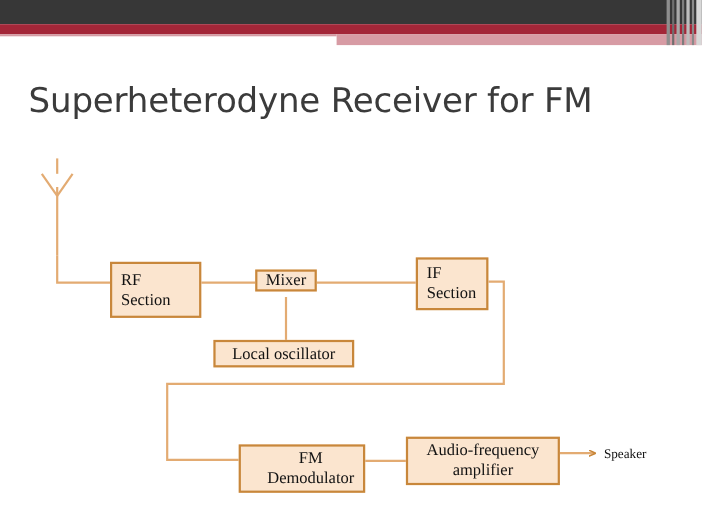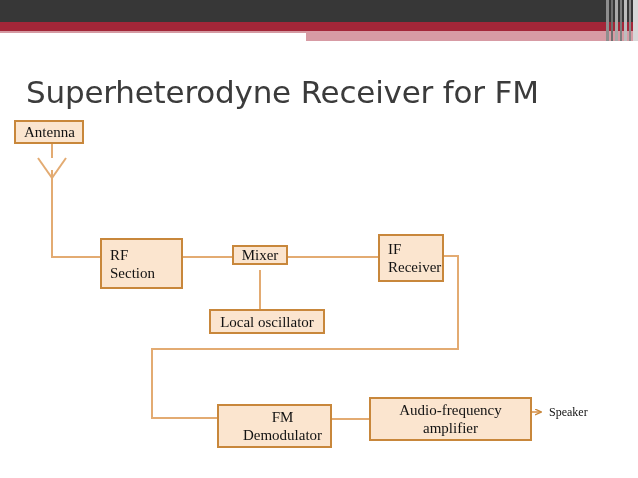--- a/index.html
+++ b/index.html
@@ -175,34 +175,33 @@
         <path d="M260,309 L260,270"></path>
 
         <path d="M444,256 L458,256 L458,349 L152,349 L152,418 L217,418"></path>
 
         <path d="M332,419 L369,419"></path>
 
         <path d="M509,412 L541,412" marker-end="url(#arrowhead)"></path>
       </g>
     </svg>
 
-    <div class="node left" style="left:14px;  top:120px; width:70px;  height:24px;">Antenna</div>
 
     <div class="node left" style="left:100px; top:238px; width:83px;  height:51px;">RF
 Section</div>
 
     <div class="node center" style="left:232px; top:245px; width:56px;  height:20px;">Mixer</div>
 
     <div class="node left" style="left:378px; top:234px; width:66px;  height:48px;">IF
-Receiver</div>
-
-    <div class="node center" style="left:209px; top:309px; width:116px; height:25px;">Local oscillator</div>
+Section</div>
+
+    <div class="node center" style="left:194px; top:309px; width:128px; height:25px;">Local oscillator</div>
 
     <div class="node center" style="left:217px; top:404px; width:115px; height:44px;padding-left:16px;">FM
 Demodulator</div>
 
-    <div class="node center" style="left:369px; top:397px; width:163px; height:44px;">Audio-frequency
+    <div class="node center" style="left:369px; top:397px; width:140px; height:44px;">Audio-frequency
 amplifier</div>
 
     <div class="plain-label" style="left:549px; top:402px;">Speaker</div>
 
   </div>
 </div>
 
 </body></html>

